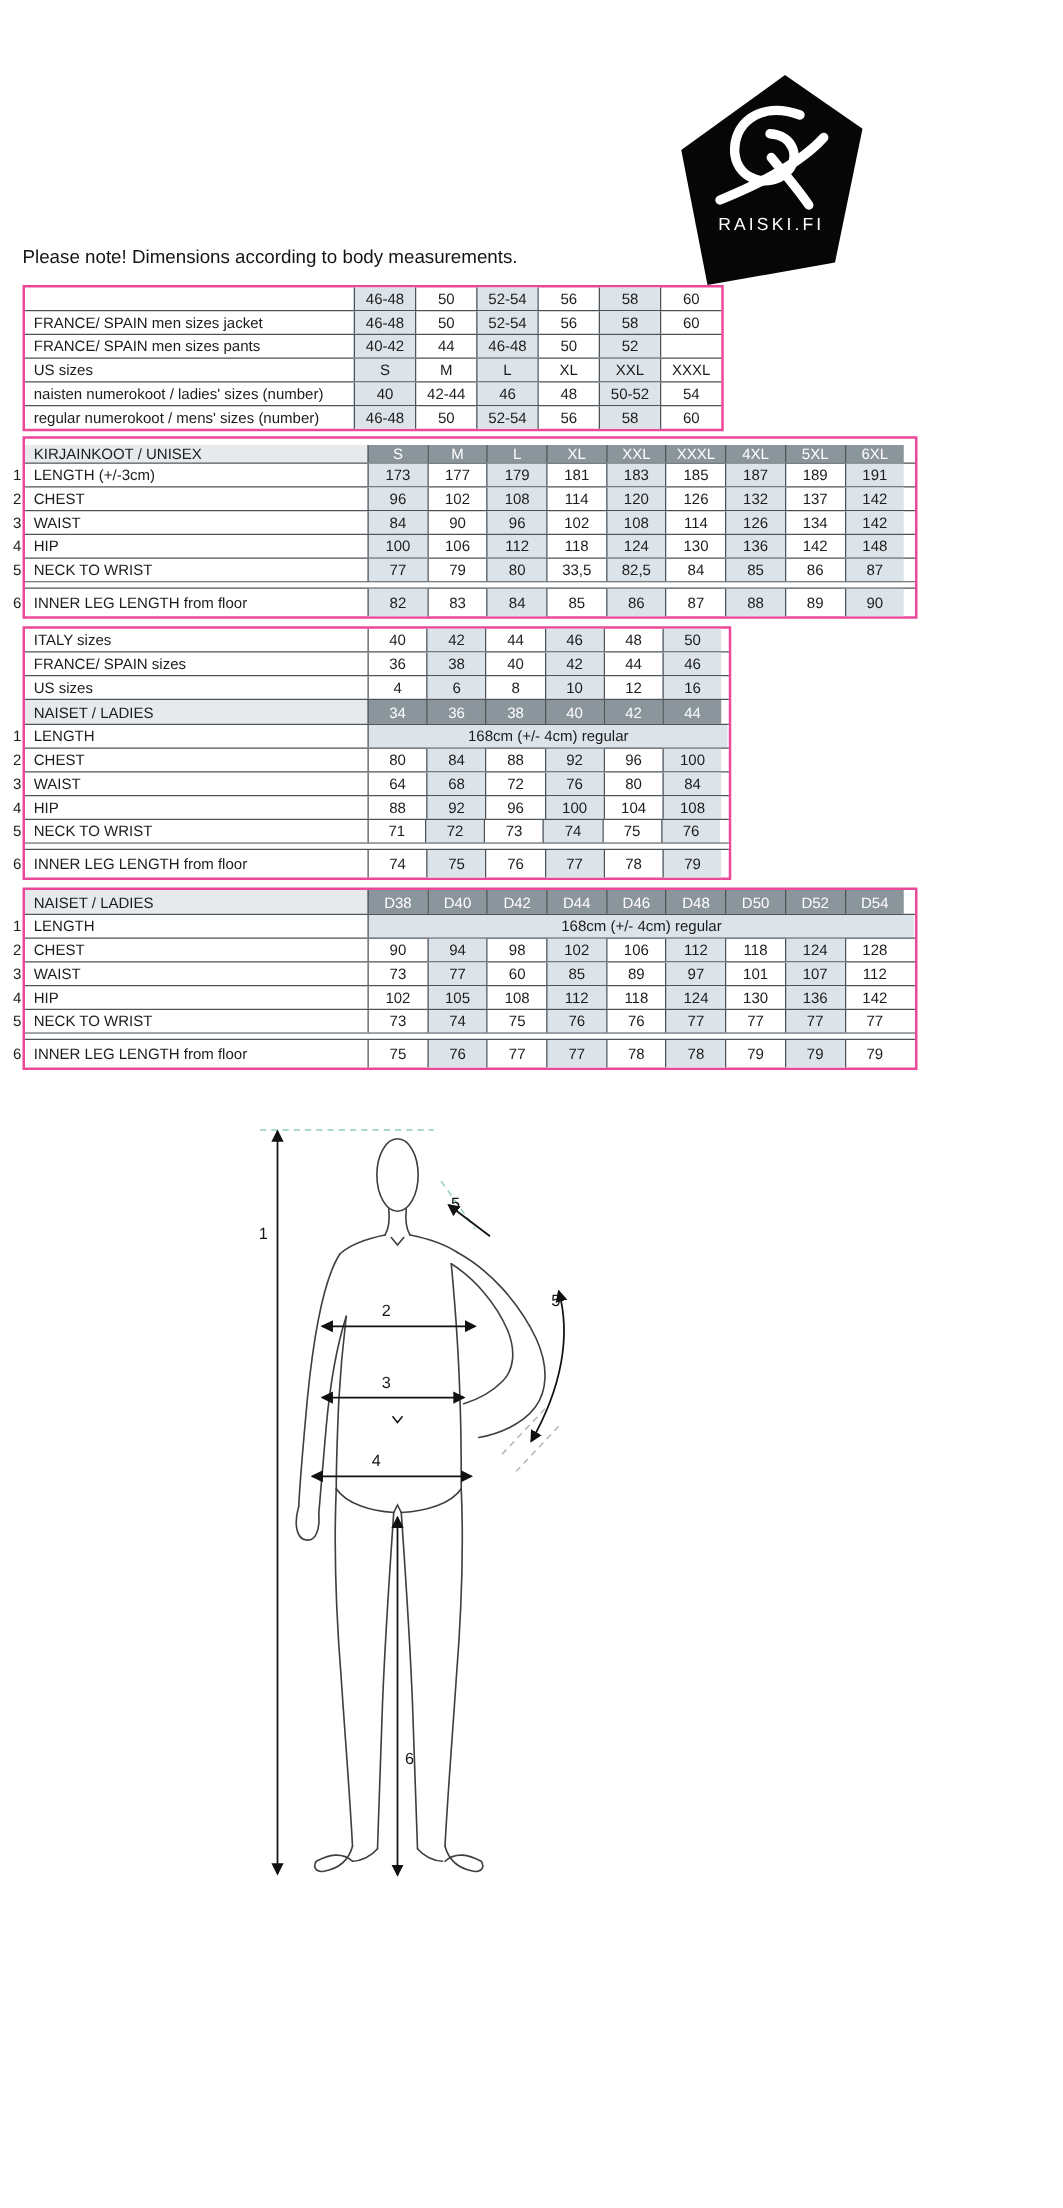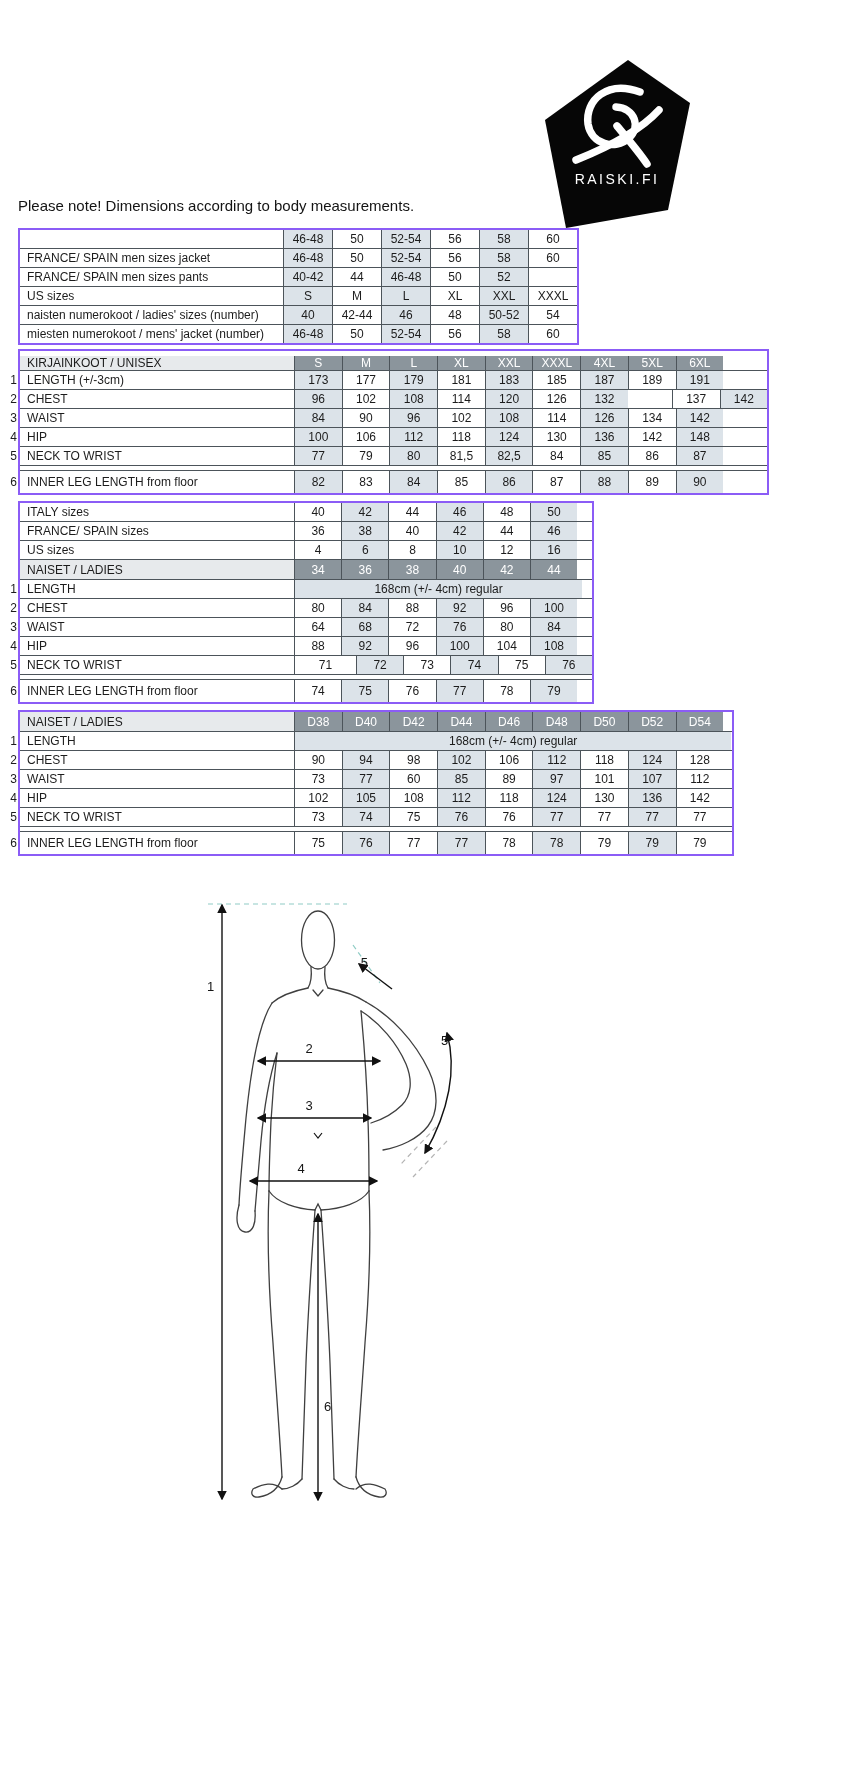--- a/index.html
+++ b/index.html
@@ -6,21 +6,21 @@
   body{
     width:850px;height:1766px;position:relative;background:#ffffff;
     font-family:"Liberation Sans","DejaVu Sans",sans-serif;
     -webkit-font-smoothing:antialiased;
   }
   
   .logo{position:absolute;left:543px;top:58px;width:152px;height:172px;}
   
   .note{position:absolute;left:18px;top:197px;font-size:15px;color:#141414;}
   
-  .size-table{position:absolute;border:2px solid #8b5cf6;background:#fff;}
+  .size-table{position:absolute;border:2px solid #ec4899;background:#fff;}
   .t-row{display:flex;position:relative;}
   .t-row + .t-row{border-top:1px solid #4c545a;}
   .cell{
     box-sizing:border-box;flex:none;font-size:12px;color:#1c1c1c;
     display:flex;align-items:center;justify-content:center;
     white-space:nowrap;overflow:hidden;
   }
   .cell + .cell{border-left:1px solid #4c545a;}
   .cell.label{justify-content:flex-start;padding-left:7px;}
   .shaded{background:#dce3e9;}
@@ -92,21 +92,21 @@
     <div class="t-row" style="height: 18px;">
       <div class="cell label" style="width: 263px;">naisten numerokoot / ladies' sizes (number)</div>
       <div class="cell shaded" style="width: 49px;">40</div>
       <div class="cell" style="width: 49px;">42-44</div>
       <div class="cell shaded" style="width: 49px;">46</div>
       <div class="cell" style="width: 49px;">48</div>
       <div class="cell shaded" style="width: 49px;">50-52</div>
       <div class="cell" style="width: 49px;">54</div>
     </div>
     <div class="t-row" style="height: 18px;">
-      <div class="cell label" style="width: 263px;">miesten numerokoot / mens' jacket (number)</div>
+      <div class="cell label" style="width: 263px;">regular numerokoot / mens' sizes (number)</div>
       <div class="cell shaded" style="width: 49px;">46-48</div>
       <div class="cell" style="width: 49px;">50</div>
       <div class="cell shaded" style="width: 49px;">52-54</div>
       <div class="cell" style="width: 49px;">56</div>
       <div class="cell shaded" style="width: 49px;">58</div>
       <div class="cell" style="width: 49px;">60</div>
     </div>
   </div>
 <div class="size-table" id="table-unisex" style="left:18px;top:349px;">
     <div class="t-row" style="height: 19px; align-items: flex-end;">
@@ -137,21 +137,21 @@
     <div class="t-row" style="height: 18px;">
       <span class="rownum">2</span>
       <div class="cell label" style="width: 274px;">CHEST</div>
       <div class="cell shaded" style="width: 47.7px;">96</div>
       <div class="cell" style="width: 47.7px;">102</div>
       <div class="cell shaded" style="width: 47.7px;">108</div>
       <div class="cell" style="width: 47.7px;">114</div>
       <div class="cell shaded" style="width: 47.7px;">120</div>
       <div class="cell" style="width: 47.7px;">126</div>
       <div class="cell shaded" style="width: 47.7px;">132</div>
-      <div class="cell" style="width: 47.7px; margin-left: 44px;">137</div>
+      <div class="cell" style="width: 47.7px;">137</div>
       <div class="cell shaded" style="width: 47.7px;">142</div>
     </div>
     <div class="t-row" style="height: 18px;">
       <span class="rownum">3</span>
       <div class="cell label" style="width: 274px;">WAIST</div>
       <div class="cell shaded" style="width: 47.7px;">84</div>
       <div class="cell" style="width: 47.7px;">90</div>
       <div class="cell shaded" style="width: 47.7px;">96</div>
       <div class="cell" style="width: 47.7px;">102</div>
       <div class="cell shaded" style="width: 47.7px;">108</div>
@@ -172,21 +172,21 @@
       <div class="cell shaded" style="width: 47.7px;">136</div>
       <div class="cell" style="width: 47.7px;">142</div>
       <div class="cell shaded" style="width: 47.7px;">148</div>
     </div>
     <div class="t-row" style="height: 18px;">
       <span class="rownum">5</span>
       <div class="cell label" style="width: 274px;">NECK TO WRIST</div>
       <div class="cell shaded" style="width: 47.7px;">77</div>
       <div class="cell" style="width: 47.7px;">79</div>
       <div class="cell shaded" style="width: 47.7px;">80</div>
-      <div class="cell" style="width: 47.7px;">81,5</div>
+      <div class="cell" style="width: 47.7px;">33,5</div>
       <div class="cell shaded" style="width: 47.7px; text-align: center;">82,5</div>
       <div class="cell" style="width: 47.7px;">84</div>
       <div class="cell shaded" style="width: 47.7px;">85</div>
       <div class="cell" style="width: 47.7px;">86</div>
       <div class="cell shaded" style="width: 47.7px;">87</div>
     </div>
     <div class="t-row" style="height: 4px;">
       <div class="cell spacer-cell" style="width: 712.3px;"></div>
     </div>
     <div class="t-row" style="height: 22px;">
@@ -271,21 +271,21 @@
       <div class="cell" style="width: 47.2px;">88</div>
       <div class="cell shaded" style="width: 47.2px;">92</div>
       <div class="cell" style="width: 47.2px;">96</div>
       <div class="cell shaded" style="width: 47.2px;">100</div>
       <div class="cell" style="width: 47.2px;">104</div>
       <div class="cell shaded" style="width: 47.2px;">108</div>
     </div>
     <div class="t-row" style="height: 18px;">
       <span class="rownum">5</span>
       <div class="cell label" style="width: 274px;">NECK TO WRIST</div>
-      <div class="cell" style="width: 62px;">71</div>
+      <div class="cell" style="width: 46px;">71</div>
       <div class="cell shaded" style="width: 47.2px;">72</div>
       <div class="cell" style="width: 47.2px;">73</div>
       <div class="cell shaded" style="width: 47.2px;">74</div>
       <div class="cell" style="width: 47.2px;">75</div>
       <div class="cell shaded" style="width: 47.2px;">76</div>
     </div>
     <div class="t-row" style="height: 4px;">
       <div class="cell spacer-cell" style="width: 563.2px;"></div>
     </div>
     <div class="t-row" style="height: 22px;">

